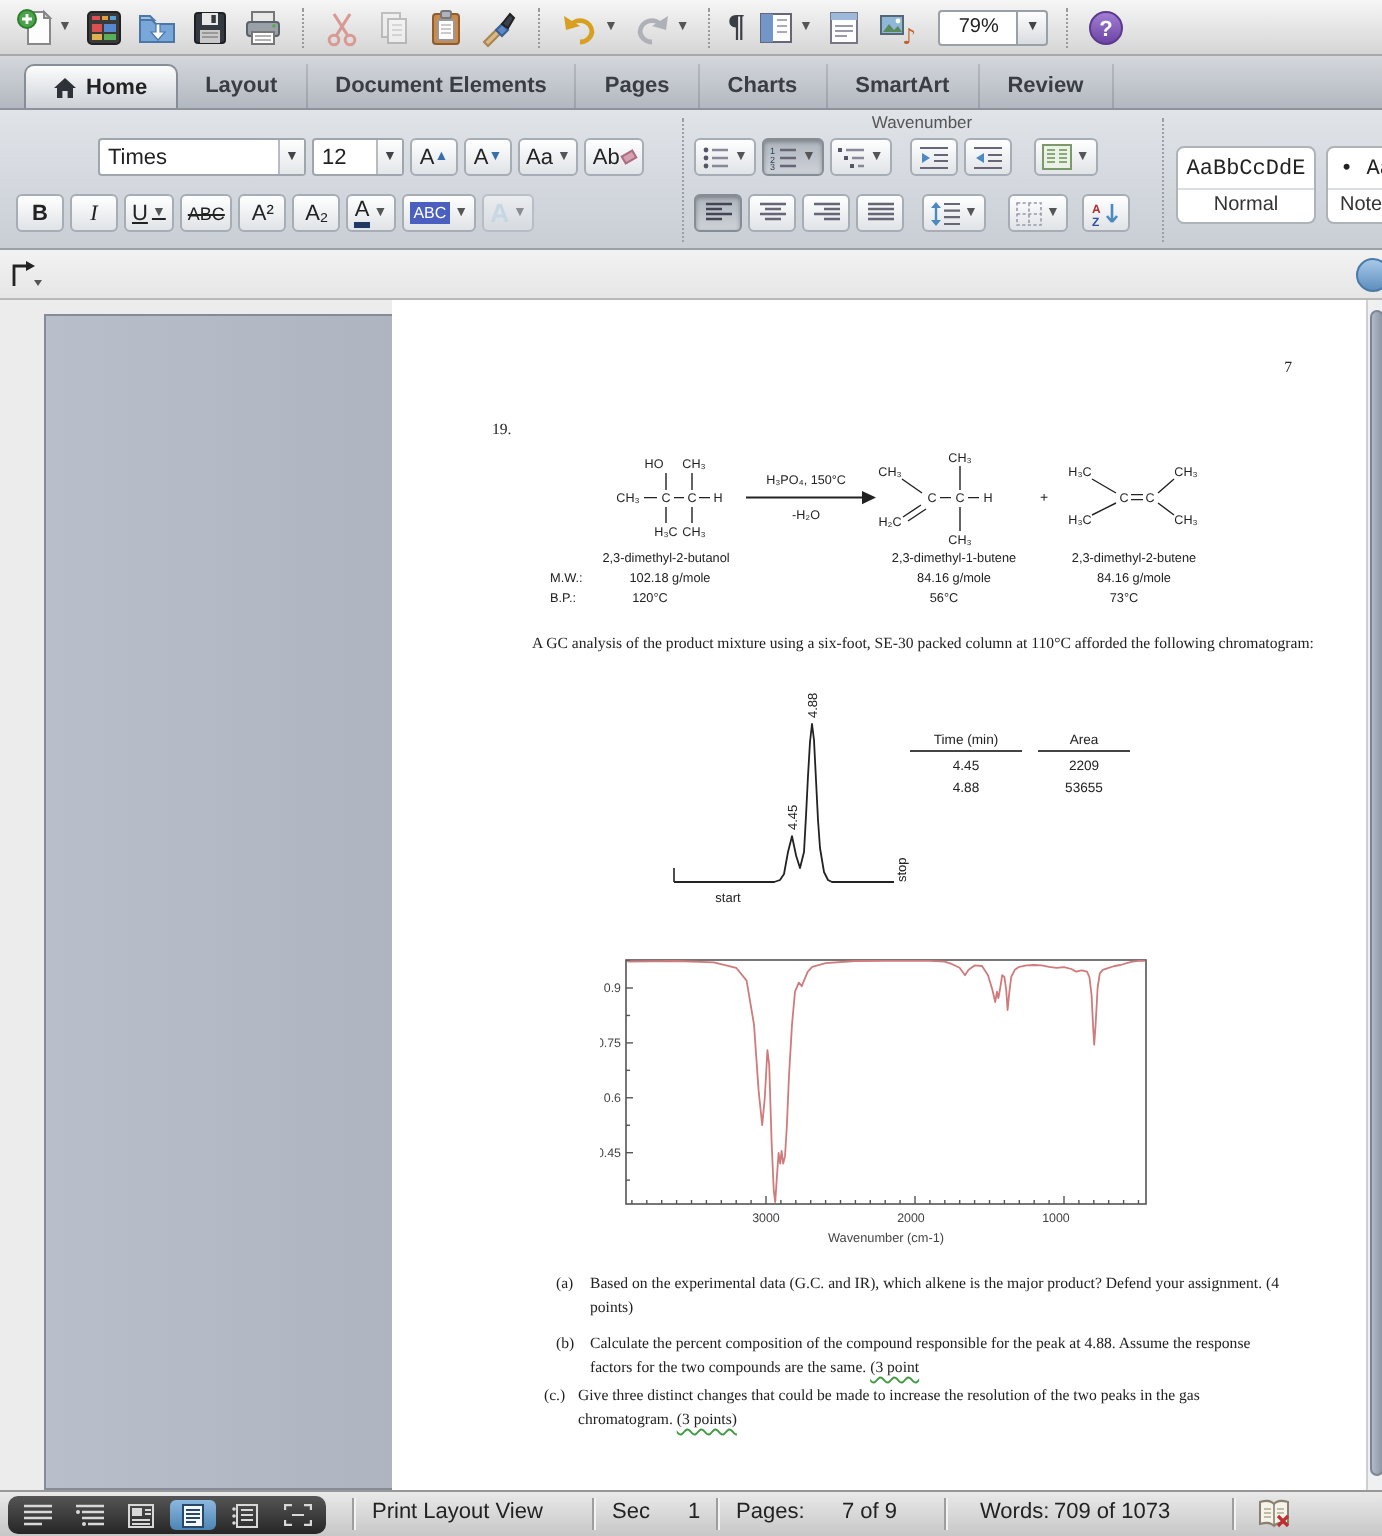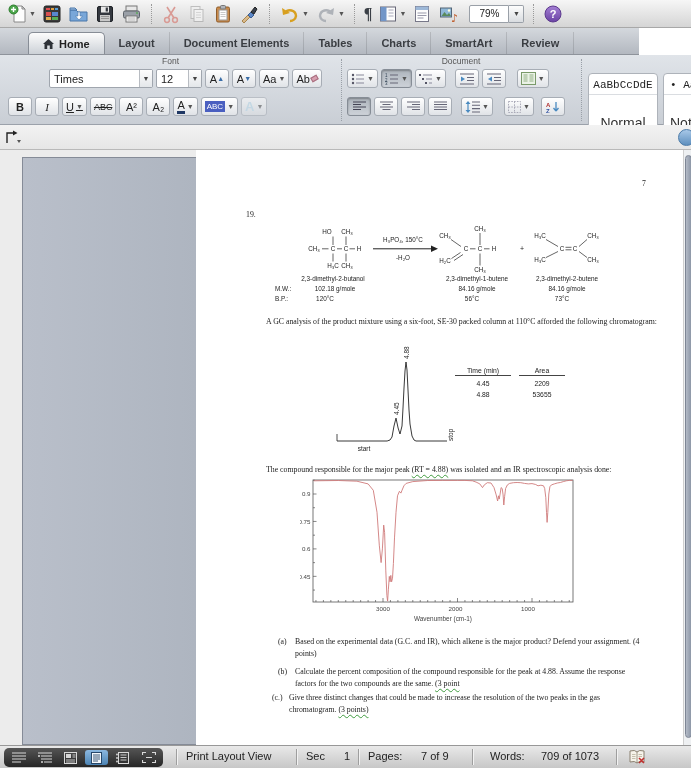--- a/index.html
+++ b/index.html
@@ -13,23 +13,23 @@
     display:flex; align-items:center; padding:0 5px; }
   .tbtn { height:24px; display:flex; align-items:center; justify-content:center; margin:0 3px; }
   .dd { font-size:7px; color:#555; margin-left:1px; }
   .tb-sep { width:1px; height:20px; border-left:1px dotted #9a9a9a; margin:0 6px; }
   .zoombox { width:40px; height:18px; background:#fff; border:1px solid #9aa0a8; border-radius:2px 0 0 2px;
     font-size:10px; color:#222; display:flex; align-items:center; justify-content:center; }
   .zoomdd { width:15px; height:18px; background:linear-gradient(#fdfdfd,#d9dce0); border:1px solid #9aa0a8; border-left:none;
     border-radius:0 2px 2px 0; font-size:7px; color:#444; display:flex; align-items:center; justify-content:center; }
 
   
-  #tabbar { position:absolute; left:0; top:28px; width:639px; height:27px;
+  #tabbar { position:absolute; left:0; top:28px; width:691px; height:27px;
     background:linear-gradient(#d4d8dd,#b3b8c0); border-bottom:1px solid #8e939b;
-    display:flex; align-items:flex-end; padding-left:28px; }
+    display:flex; align-items:flex-end; padding-left:12px; }
   .tab { height:22px; padding:0 14px; display:flex; align-items:center; gap:5px;
     font-size:11px; font-weight:bold; color:#3a3d42; border-right:1px solid rgba(0,0,0,.12); }
   .tab.active { background:linear-gradient(#fcfcfc,#ccd1d7); border:1px solid #878d96; border-bottom:none;
     border-radius:5px 5px 0 0; color:#222; }
 
   
   #ribbon { position:absolute; left:0; top:55px; width:691px; height:70px;
     background:linear-gradient(#e0e4e9,#c9ced5); border-bottom:1px solid #9ba1aa; }
   .group { position:absolute; top:0; height:70px; }
   .group-label { position:absolute; top:1px; left:0; width:100%; text-align:center; font-size:8.5px; color:#555; }
@@ -39,21 +39,21 @@
     height:19px; min-width:24px; padding:0 3px; display:inline-flex; align-items:center; justify-content:center;
     font-size:11px; color:#222; }
   .rbtn.pressed { background:linear-gradient(#aeb5bd,#cdd2d8); box-shadow:inset 0 1px 2px rgba(0,0,0,.3); border-color:#868d96; }
   .rbtn .dd { margin-left:2px; }
   .combo { background:#fff; border:1px solid #a0a6ae; border-radius:2px; height:19px; display:flex; align-items:center; font-size:11px; color:#222; }
   .combo .cval { padding:0 4px; flex:1; }
   .combo .carr { width:13px; height:100%; border-left:1px solid #b8bcc2; font-size:7px; color:#444;
     display:flex; align-items:center; justify-content:center; background:linear-gradient(#fdfdfd,#e4e7ea); }
   .chip { background:#fff; border:1px solid #aeb3ba; border-radius:4px; width:70px; overflow:hidden; }
   .chip .sample { font-family:Liberation Mono, monospace; font-size:11px; color:#222; text-align:center; padding:5px 2px 3px; white-space:nowrap; }
-  .chip .clabel { font-size:14px; color:#333; text-align:center; border-top:1px solid #dadde1; padding:20px 0 3px; }
+  .chip .clabel { font-size:10px; color:#333; text-align:center; border-top:1px solid #dadde1; padding:2px 0 3px; }
 
   
   #substrip { position:absolute; left:0; top:125px; width:691px; height:25px;
     background:linear-gradient(#f2f2f2,#e6e6e6); border-bottom:1px solid #b9b9b9; }
   #toolbar-toggle { position:absolute; left:678px; top:4px; width:17px; height:17px; border-radius:50%;
     background:linear-gradient(#a8c8e8,#5e8fbe); border:1px solid #4a7aa8; }
 
   
   #docarea { position:absolute; left:0; top:150px; width:691px; height:595px; background:#ececec; }
   #sidepanel { position:absolute; left:22px; top:7px; width:174px; height:588px;
@@ -230,37 +230,36 @@
     </svg>
     <span>Home</span>
   </div>
   <div class="tab">
       <span>Layout</span>
     </div>
   <div class="tab">
       <span>Document Elements</span>
     </div>
   <div class="tab">
-      <span>Tables</span>
+      <span>Pages</span>
     </div>
   <div class="tab">
       <span>Charts</span>
     </div>
   <div class="tab">
       <span>SmartArt</span>
     </div>
   <div class="tab">
       <span>Review</span>
     </div>
 </div>
 
 <div id="ribbon">
 
   <div class="group" style="left:4px; width:333px;">
-    <div class="group-label">Font</div>
     <div class="rrow" style="left:4px; top:14px;padding-left:41px;">
       <div class="combo" style="width:104px;">
         <span class="cval">Times</span>
         <span class="carr">▼</span>
       </div>
       <div class="combo" style="width:46px;">
         <span class="cval">12</span>
         <span class="carr">▼</span>
       </div>
       <div class="rbtn">
@@ -310,21 +309,21 @@
       </div>
       <div class="rbtn" style="opacity:.55;">
         <span style="color:#bcdcec;font-size:13px;font-weight:bold;">A</span>
           <span class="dd">▼</span>
       </div>
     </div>
   </div>
   <div class="gsep" style="left:341px;"></div>
 
   <div class="group" style="left:345px; width:232px;">
-    <div class="group-label">Document</div>
+    <div class="group-label">Wavenumber</div>
     <div class="rrow" style="left:2px; top:14px;">
       <div class="rbtn">
         <svg width="14" height="12" viewBox="0 0 14 12">
           <circle cx="2" cy="2" r="1.2" fill="#556"></circle>
             <circle cx="2" cy="6" r="1.2" fill="#556"></circle>
             <circle cx="2" cy="10" r="1.2" fill="#556"></circle>
           <path d="M5,2 h8 M5,6 h8 M5,10 h8" stroke="#889" stroke-width="1.2"></path>
         </svg>
           <span class="dd">▼</span>
       </div>
@@ -520,23 +519,20 @@
         <div class="gc-c">4.45</div>
         <div class="gc-c">4.88</div>
       </div>
       <div class="gc-col2">
         <div class="gc-h">Area</div>
         <div class="gc-c">2209</div>
         <div class="gc-c">53655</div>
       </div>
     </div>
 
-    <div class="doctext" style="left:70px; top:314px; width:420px;">
-      <span>The compound responsible for the major peak </span><span class="sq">(RT = 4.88)</span><span> was isolated and an IR spectroscopic analysis done:</span>
-    </div>
 
     <svg width="290" height="152" viewBox="0 0 290 152" style="position:absolute; left:104px; top:322px;" font-family="Liberation Sans,sans-serif" font-size="6.2" fill="#444">
       <rect x="13" y="8" width="260" height="122" fill="none" stroke="#555" stroke-width=".8"></rect>
       <g id="ir-ticks" stroke="#555" stroke-width=".7">
           <line x1="15.950000000000003" y1="130" x2="15.950000000000003" y2="128"></line>
           <line x1="23.400000000000006" y1="130" x2="23.400000000000006" y2="128"></line>
           <line x1="30.85" y1="130" x2="30.85" y2="128"></line>
           <line x1="38.300000000000004" y1="130" x2="38.300000000000004" y2="128"></line>
           <line x1="45.75" y1="130" x2="45.75" y2="128"></line>
           <line x1="53.2" y1="130" x2="53.2" y2="128"></line>
@@ -655,21 +651,21 @@
   <div class="sb-sep" style="left:176px;"></div>
   <div class="sb-item" style="left:186px;">Print Layout View</div>
   <div class="sb-sep" style="left:296px;"></div>
   <div class="sb-item" style="left:306px;">Sec</div>
   <div class="sb-item" style="left:344px;">1</div>
   <div class="sb-sep" style="left:358px;"></div>
   <div class="sb-item" style="left:368px;">Pages:</div>
   <div class="sb-item" style="left:421px;">7 of 9</div>
   <div class="sb-sep" style="left:472px;"></div>
   <div class="sb-item" style="left:490px;">Words:</div>
-  <div class="sb-item" style="left:541px;">709 of 1073</div>
+  <div class="sb-item" style="left:527px;">709 of 1073</div>
   <div class="sb-sep" style="left:616px;"></div>
   <div class="sb-item" style="left:628px; top:3px;">
     <svg width="18" height="16" viewBox="0 0 18 16">
       <path d="M2,2 q5,-1.5 7,1 q2,-2.5 7,-1 v11 q-5,-1.5 -7,1 q-2,-2.5 -7,-1 z" fill="#f6f3ea" stroke="#8a8070"></path>
       <path d="M9,3 v11" stroke="#8a8070" stroke-width=".8"></path>
       <path d="M4,5.5 h3.5 M4,7.5 h3.5 M4,9.5 h3.5 M10.5,5.5 h3.5 M10.5,7.5 h3.5" stroke="#b0a890" stroke-width=".7"></path>
       <path d="M11,9 l5,5 M16,9 l-5,5" stroke="#c03030" stroke-width="1.6"></path>
     </svg>
   </div>
 </div>

